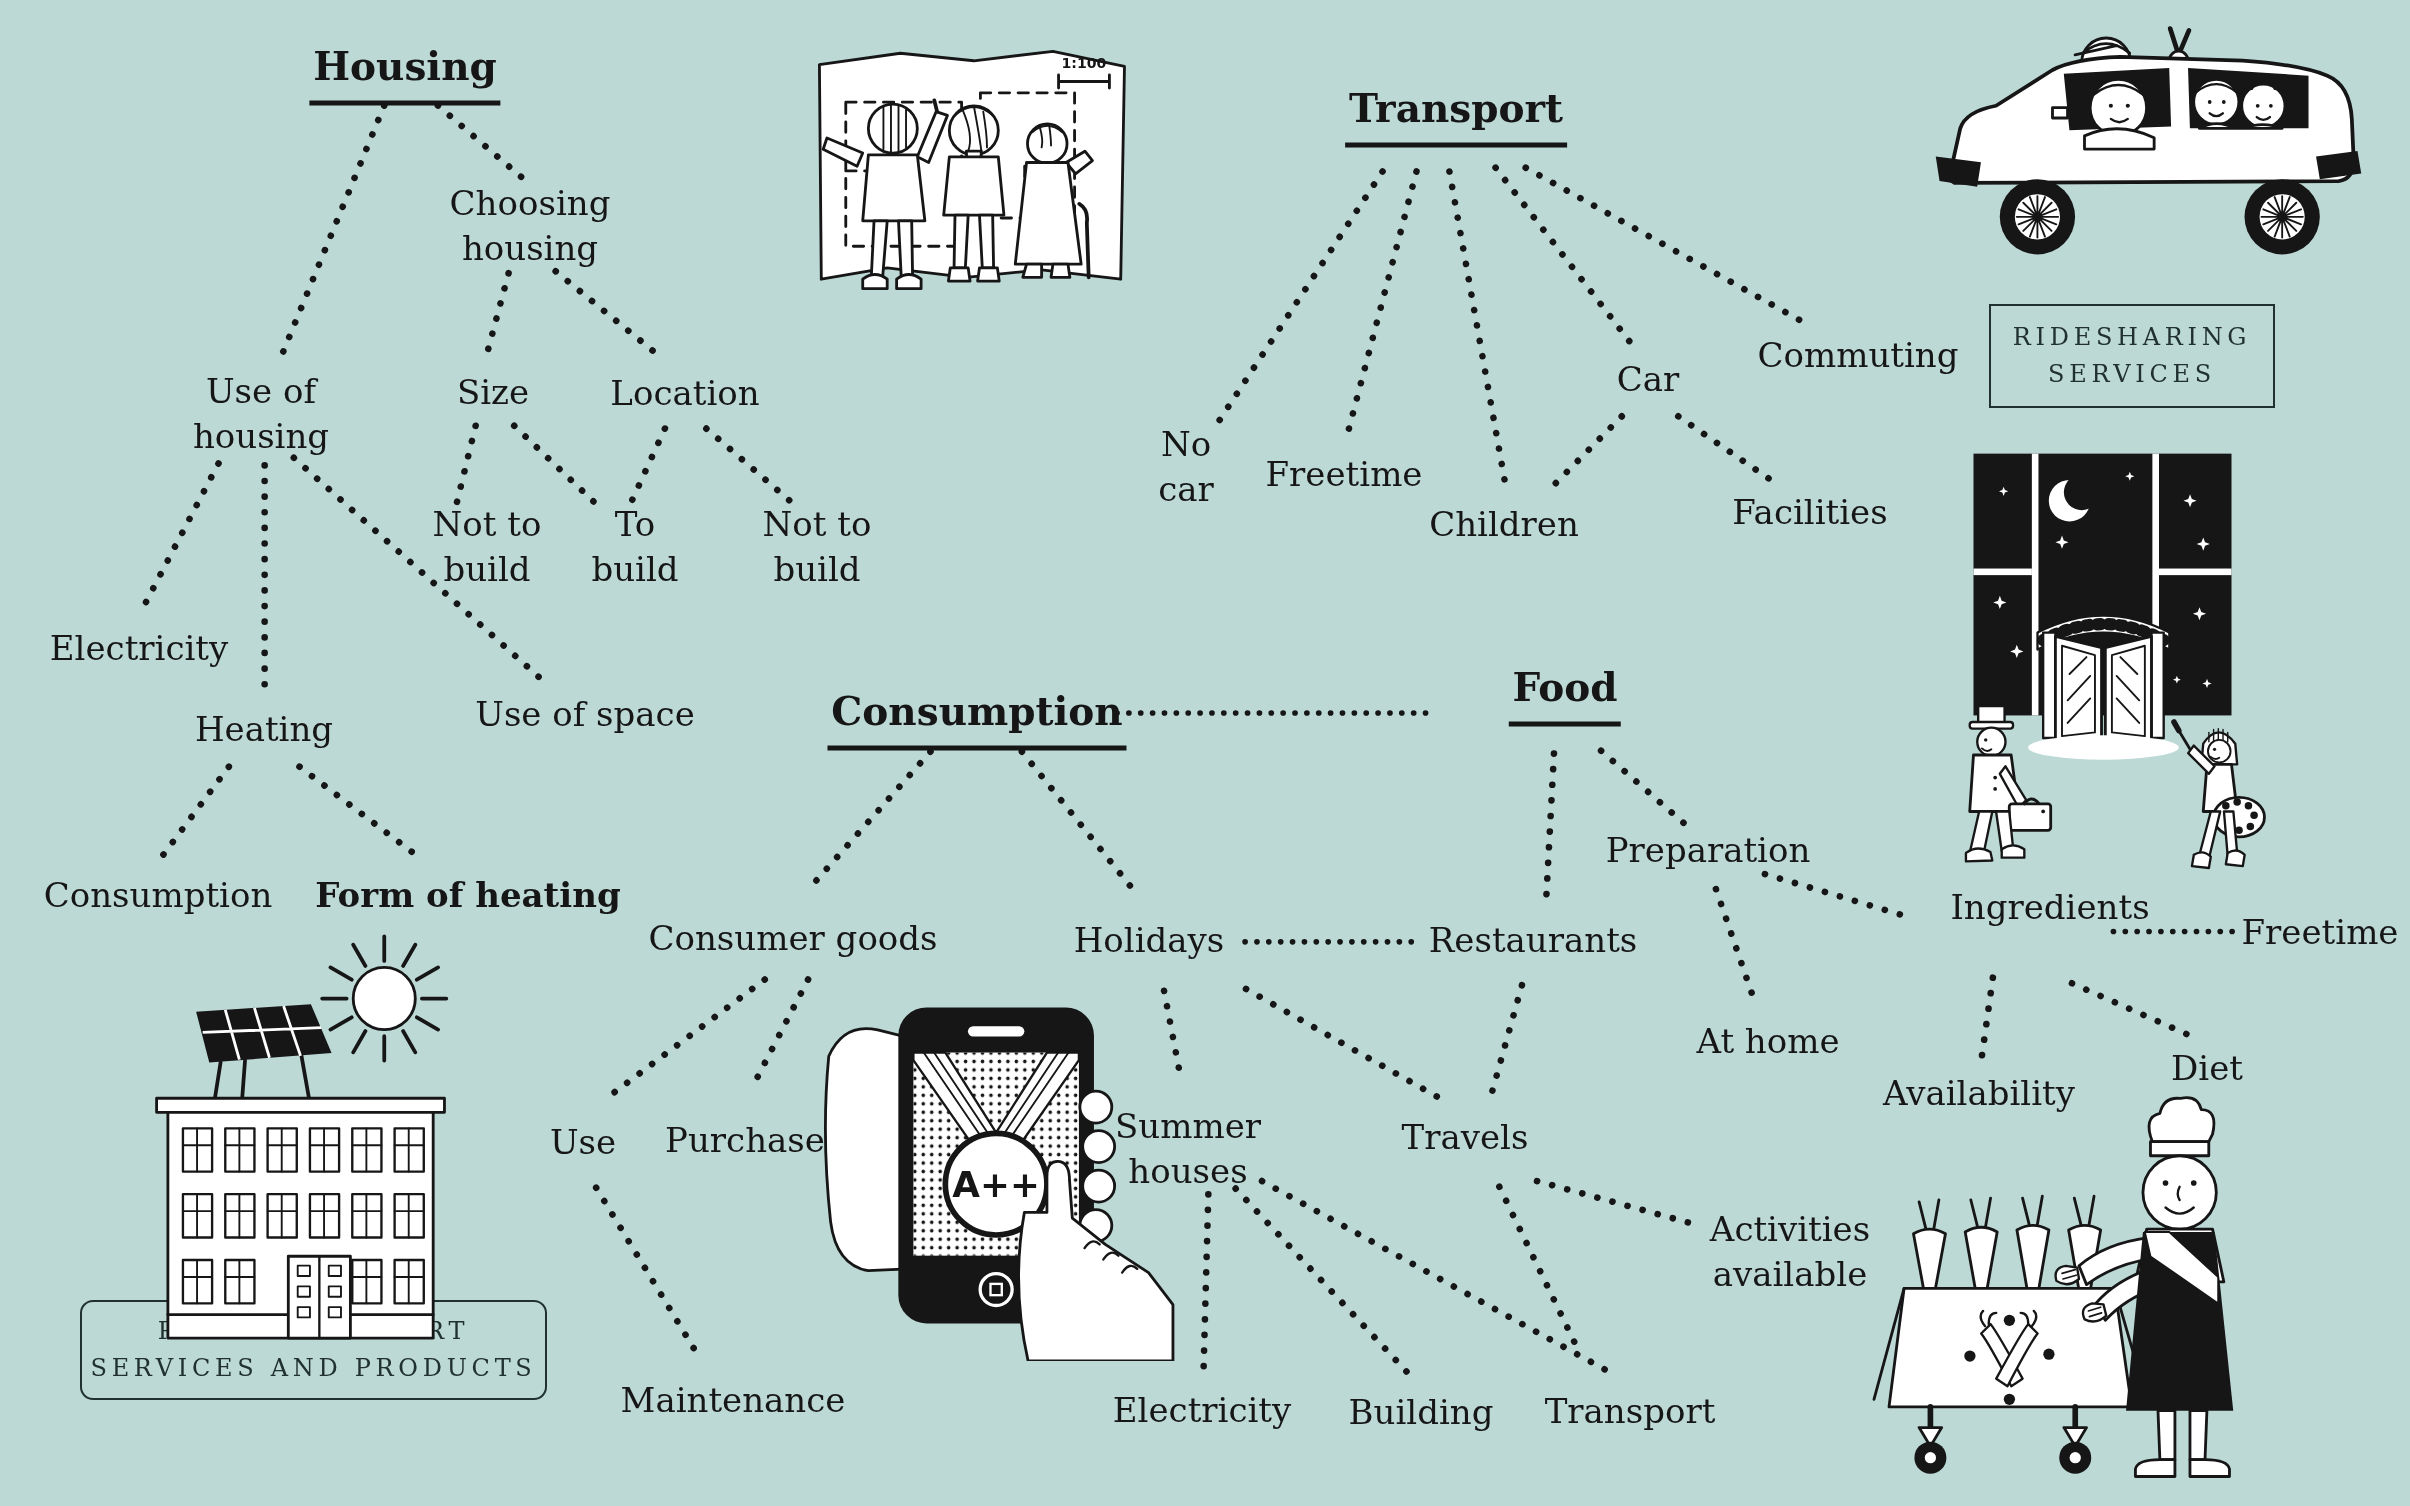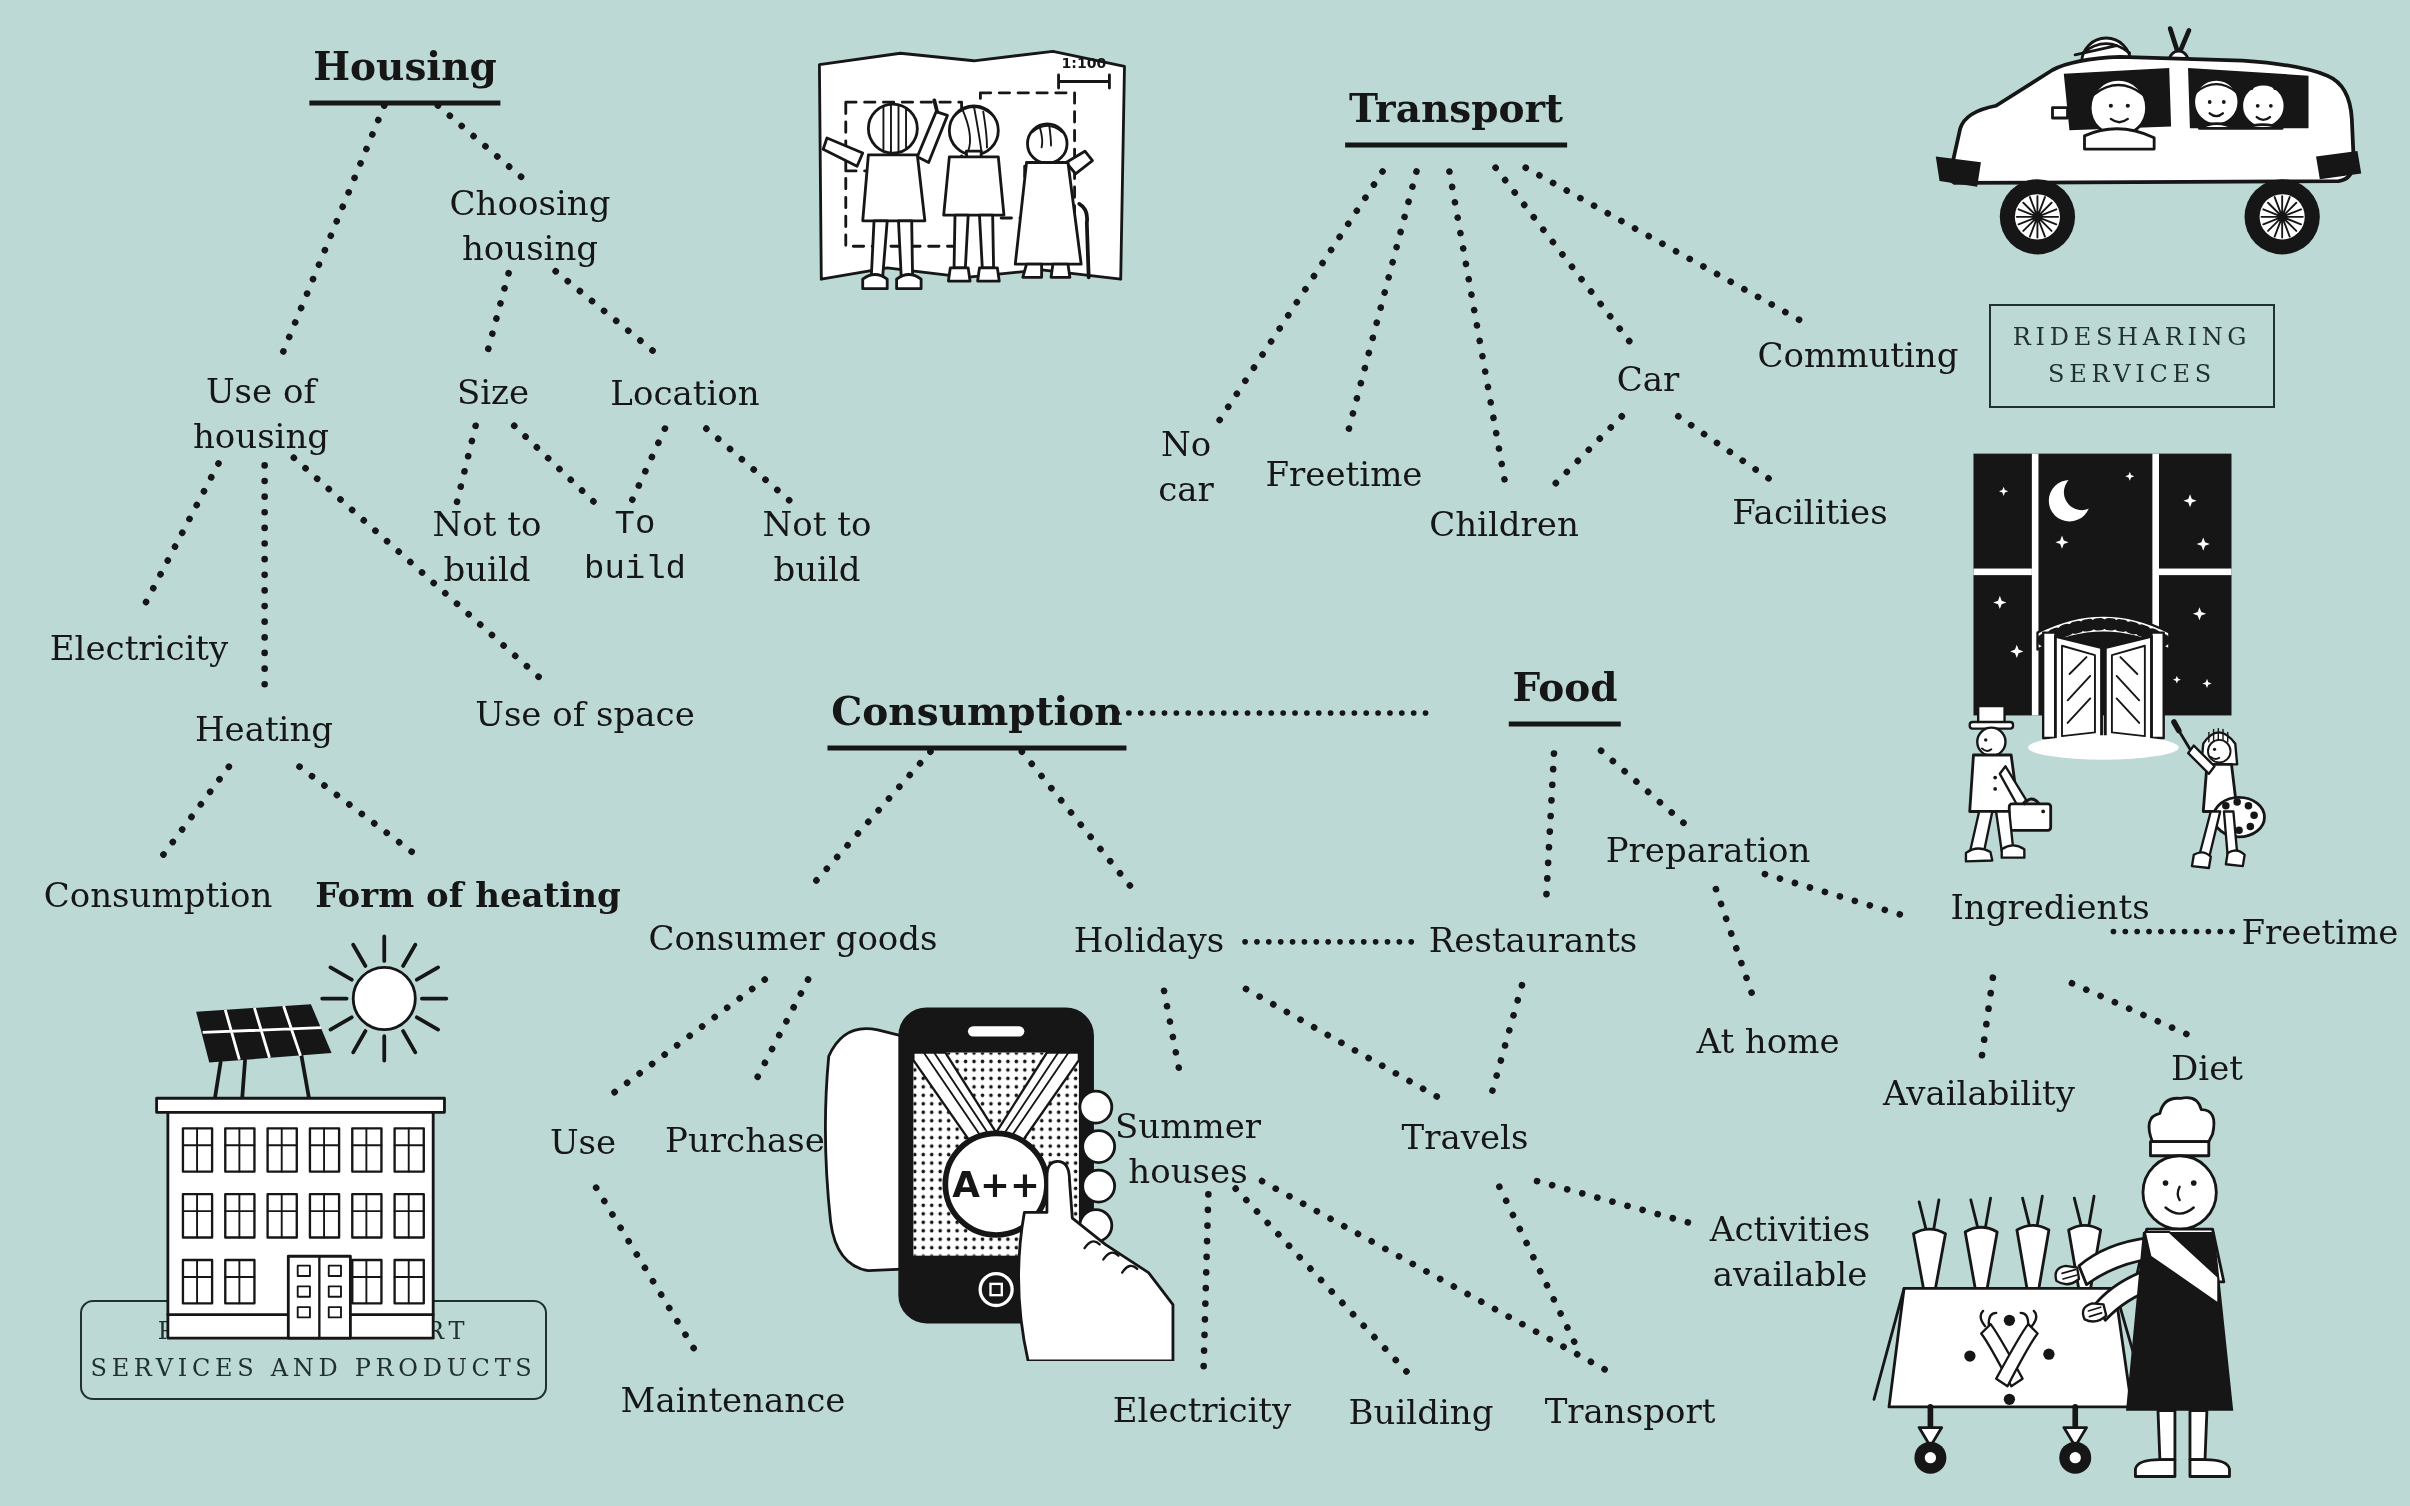--- a/index.html
+++ b/index.html
@@ -70,21 +70,21 @@
   <div id="nodes-layer">
       <div class="node heading" style="left: 405px; top: 73px;">Housing</div>
       <div class="node" style="left: 530px; top: 226px;">Choosing
 housing</div>
       <div class="node" style="left: 261px; top: 414px;">Use of
 housing</div>
       <div class="node" style="left: 493px; top: 392px;">Size</div>
       <div class="node" style="left: 685px; top: 393px;">Location</div>
       <div class="node" style="left: 487px; top: 547px;">Not to
 build</div>
-      <div class="node" style="left: 635px; top: 547px; font-family: Liberation Mono, monospace;">To
+      <div class="node" style="left: 635px; top: 547px;">To
 build</div>
       <div class="node" style="left: 817px; top: 547px;">Not to
 build</div>
       <div class="node" style="left: 139px; top: 648px;">Electricity</div>
       <div class="node" style="left: 264px; top: 729px;">Heating</div>
       <div class="node" style="left: 585px; top: 714px;">Use of space</div>
       <div class="node" style="left: 158px; top: 895px;">Consumption</div>
       <div class="node" style="left: 468px; top: 895px; font-weight: bold;">Form of heating</div>
       <div class="node heading" style="left: 1456px; top: 115px;">Transport</div>
       <div class="node" style="left: 1186px; top: 467px;">No

